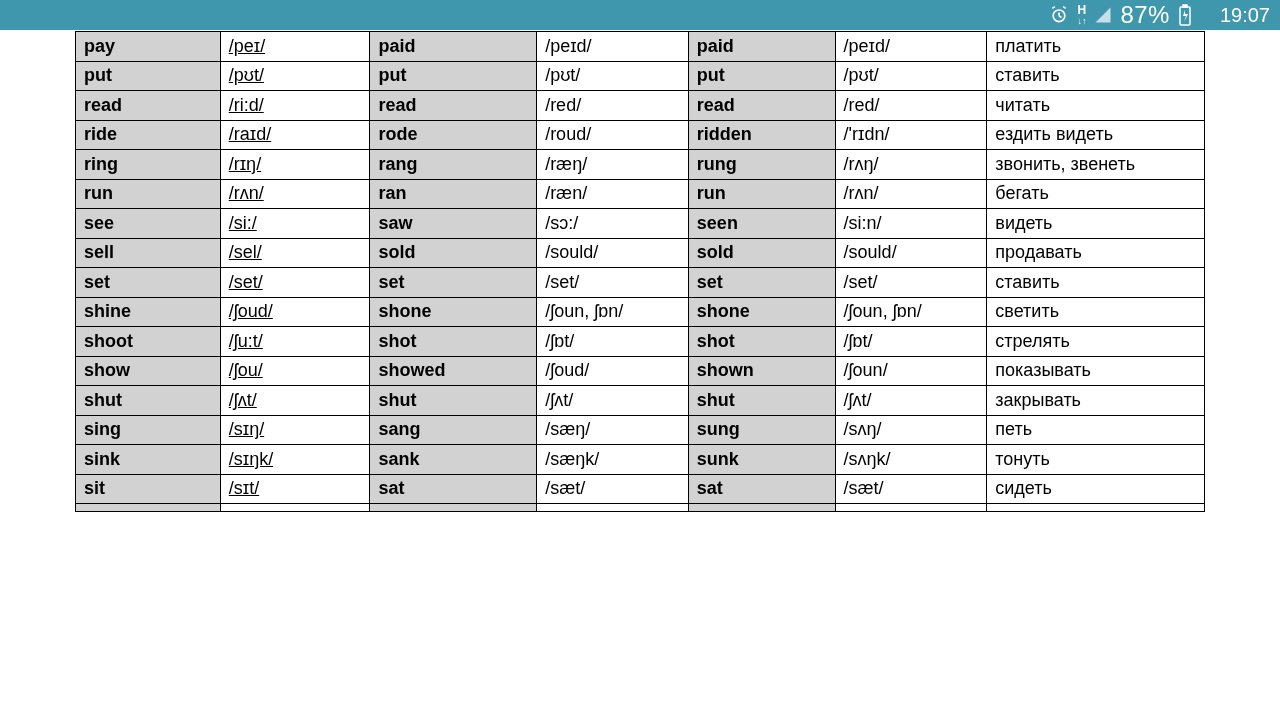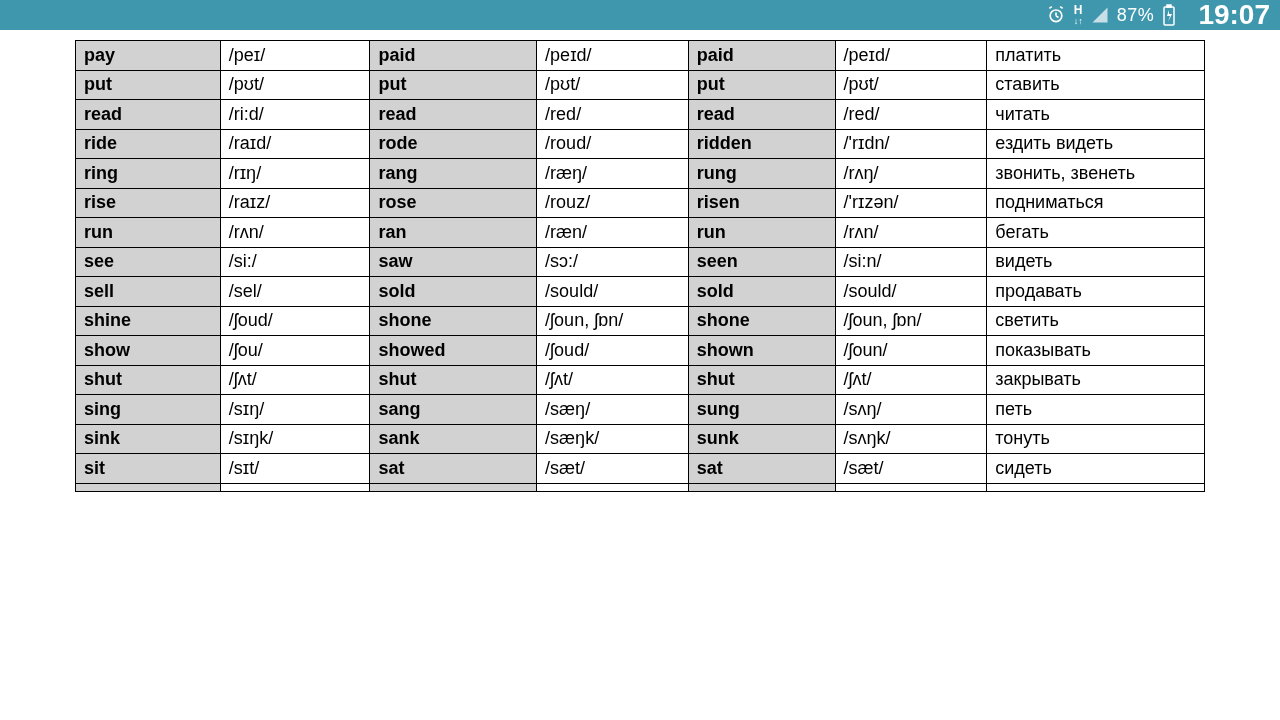--- a/index.html
+++ b/index.html
@@ -22,62 +22,62 @@
     padding: 0 10px;
     font-size: 18px;
     font-weight: 400;
   }
   .status-bar .icons {
     display: flex;
     align-items: center;
     gap: 8px;
   }
   .status-bar .battery {
-    font-size: 18px;
+    font-size: 24px;
     letter-spacing: 0.5px;
   }
   .status-bar .time {
-    font-size: 28px;
-    font-weight: 700;
-    margin-left: 14px;
+    font-size: 20px;
+    font-weight: 400;
+    margin-left: 20px;
   }
   .status-bar svg {
     display: block;
   }
 
   .content {
     padding: 0;
     display: flex;
     justify-content: center;
   }
   table {
     border-collapse: collapse;
     width: 1130px;
-    margin-top: 10px;
+    margin-top: 1px;
     font-size: 18px;
     color: #000;
   }
   td {
     border: 1px solid #000;
     padding: 3px 8px;
     height: 29.5px;
     vertical-align: middle;
     line-height: 1.15;
   }
   .col-bold {
     background: #d2d2d2;
     font-weight: bold;
   }
   .col-plain {
     background: #fff;
     font-weight: normal;
   }
   
   .c1 { width: 145px; }
-  .c2 { width: 150px; }
+  .c2 { width: 150px; text-decoration: underline; }
   .c3 { width: 167px; }
   .c4 { width: 152px; }
   .c5 { width: 147px; }
   .c6 { width: 152px; }
   .c7 { width: 218px; }
   
   .ghost td { height: 8px; padding: 0; }
 </style>
 </head>
 <body>
@@ -153,29 +153,20 @@
         <tr>
           <td class="c1 col-bold">ring</td>
           <td class="c2 col-plain">/rɪŋ/</td>
           <td class="c3 col-bold">rang</td>
           <td class="c4 col-plain">/ræŋ/</td>
           <td class="c5 col-bold">rung</td>
           <td class="c6 col-plain">/rʌŋ/</td>
           <td class="c7 col-plain">звонить, звенеть</td>
         </tr>
         <tr>
-          <td class="c1 col-bold">rise</td>
-          <td class="c2 col-plain">/raɪz/</td>
-          <td class="c3 col-bold">rose</td>
-          <td class="c4 col-plain">/rouz/</td>
-          <td class="c5 col-bold">risen</td>
-          <td class="c6 col-plain">/'rɪzən/</td>
-          <td class="c7 col-plain">подниматься</td>
-        </tr>
-        <tr>
           <td class="c1 col-bold">run</td>
           <td class="c2 col-plain">/rʌn/</td>
           <td class="c3 col-bold">ran</td>
           <td class="c4 col-plain">/ræn/</td>
           <td class="c5 col-bold">run</td>
           <td class="c6 col-plain">/rʌn/</td>
           <td class="c7 col-plain">бегать</td>
         </tr>
         <tr>
           <td class="c1 col-bold">see</td>
@@ -189,27 +180,45 @@
         <tr>
           <td class="c1 col-bold">sell</td>
           <td class="c2 col-plain">/sel/</td>
           <td class="c3 col-bold">sold</td>
           <td class="c4 col-plain">/sould/</td>
           <td class="c5 col-bold">sold</td>
           <td class="c6 col-plain">/sould/</td>
           <td class="c7 col-plain">продавать</td>
         </tr>
         <tr>
+          <td class="c1 col-bold">set</td>
+          <td class="c2 col-plain">/set/</td>
+          <td class="c3 col-bold">set</td>
+          <td class="c4 col-plain">/set/</td>
+          <td class="c5 col-bold">set</td>
+          <td class="c6 col-plain">/set/</td>
+          <td class="c7 col-plain">ставить</td>
+        </tr>
+        <tr>
           <td class="c1 col-bold">shine</td>
           <td class="c2 col-plain">/ʃoud/</td>
           <td class="c3 col-bold">shone</td>
           <td class="c4 col-plain">/ʃoun, ʃɒn/</td>
           <td class="c5 col-bold">shone</td>
           <td class="c6 col-plain">/ʃoun, ʃɒn/</td>
           <td class="c7 col-plain">светить</td>
+        </tr>
+        <tr>
+          <td class="c1 col-bold">shoot</td>
+          <td class="c2 col-plain">/ʃu:t/</td>
+          <td class="c3 col-bold">shot</td>
+          <td class="c4 col-plain">/ʃɒt/</td>
+          <td class="c5 col-bold">shot</td>
+          <td class="c6 col-plain">/ʃɒt/</td>
+          <td class="c7 col-plain">стрелять</td>
         </tr>
         <tr>
           <td class="c1 col-bold">show</td>
           <td class="c2 col-plain">/ʃou/</td>
           <td class="c3 col-bold">showed</td>
           <td class="c4 col-plain">/ʃoud/</td>
           <td class="c5 col-bold">shown</td>
           <td class="c6 col-plain">/ʃoun/</td>
           <td class="c7 col-plain">показывать</td>
         </tr>

